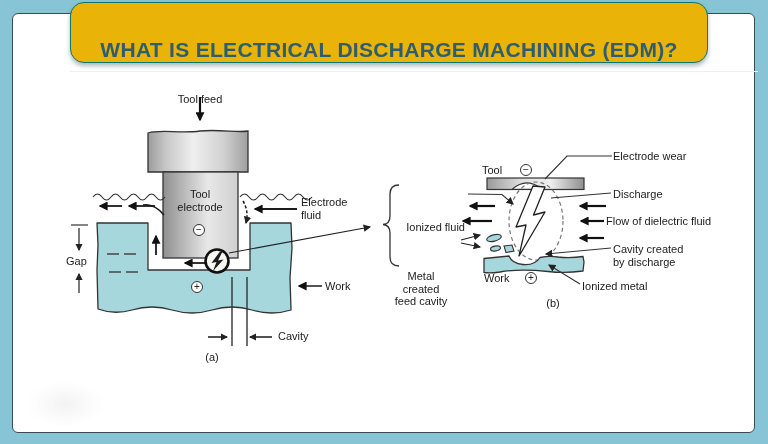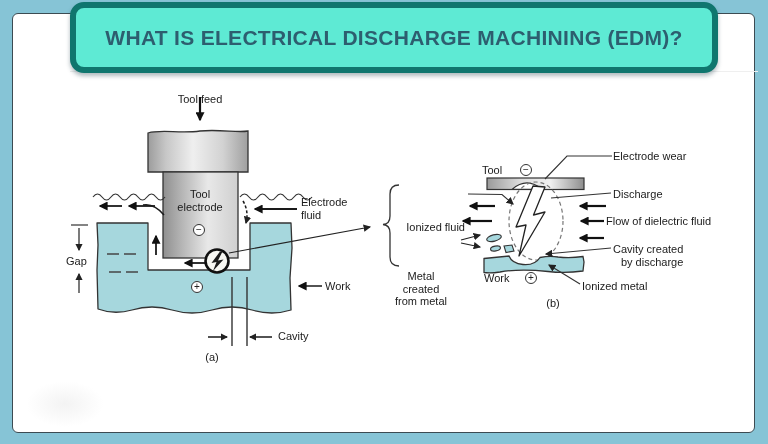--- a/index.html
+++ b/index.html
@@ -1,20 +1,20 @@
 <!DOCTYPE html>
 <html><head>
 <meta charset="utf-8">
 <style>
   html,body{margin:0;padding:0;}
   body{width:768px;height:444px;overflow:hidden;}
   .slide{position:relative;width:768px;height:444px;background:#86c4d6;font-family:"Liberation Sans",sans-serif;}
   .panel{position:absolute;left:12px;top:13px;width:741px;height:418px;background:#ffffff;border:1.5px solid #3c4b52;border-radius:6px;}
   .fig-edge{position:absolute;left:70px;top:71px;width:688px;height:1px;background:#efefef;}
-  .banner{position:absolute;left:70px;top:2px;width:636px;height:59px;background:#5eead4;border:6px solid #0f766e;border-radius:14px;box-shadow:0 3px 4px rgba(30,60,72,.35);display:flex;align-items:center;justify-content:center;}
+  .banner{position:absolute;left:70px;top:2px;width:636px;height:59px;background:#eab308;border:1px solid #0f766e;border-radius:14px;box-shadow:0 3px 4px rgba(30,60,72,.35);display:flex;align-items:flex-end;justify-content:center;}
   .banner h1{margin:0;font-size:21px;font-weight:bold;letter-spacing:.3px;color:#2d5e6f;}
   svg.art{position:absolute;left:0;top:0;}
   .lbl{position:absolute;font-size:11px;line-height:12.5px;color:#1b1b1b;white-space:nowrap;}
   .c{text-align:center;}
   .r{text-align:right;}
   .sym{position:absolute;width:12px;height:12px;border:1.2px solid #333;border-radius:50%;background:#fff;display:flex;align-items:center;justify-content:center;font-size:10px;line-height:1;color:#222;box-sizing:border-box;}
   .watermark{position:absolute;left:26px;top:381px;width:78px;height:46px;background:radial-gradient(ellipse at center,#f3f3f3 0%,rgba(243,243,243,0) 70%);}
 </style>
 </head>
 <body>
@@ -157,23 +157,23 @@
 
   <div class="lbl" style="left:482px;top:164px;">Tool</div>
   <div class="sym" style="left:520px;top:164px;">−</div>
   <div class="lbl" style="left:613px;top:150px;">Electrode wear</div>
   <div class="lbl" style="left:613px;top:188px;">Discharge</div>
   <div class="lbl" style="left:606px;top:215px;">Flow of dielectric fluid</div>
   <div class="lbl r" style="left:399px;top:189px;width:66px;margin-top:32px;">Ionized fluid</div>
   <div class="lbl c" style="left:383px;top:222px;width:76px;margin-top:48px;">
     <div>Metal</div>
     <div>created</div>
-    <div>from metal</div>
+    <div>feed cavity</div>
   </div>
-  <div class="lbl" style="left:613px;top:243px;text-align:right;">
+  <div class="lbl" style="left:613px;top:243px;">
     <div>Cavity created</div>
     <div>by discharge</div>
   </div>
   <div class="lbl" style="left:582px;top:280px;">Ionized metal</div>
   <div class="lbl" style="left:484px;top:272px;">Work</div>
   <div class="sym" style="left:525px;top:272px;">+</div>
   <div class="lbl c" style="left:538px;top:297px;width:30px;">(b)</div>
 
   <div class="watermark"></div>
 </div>

